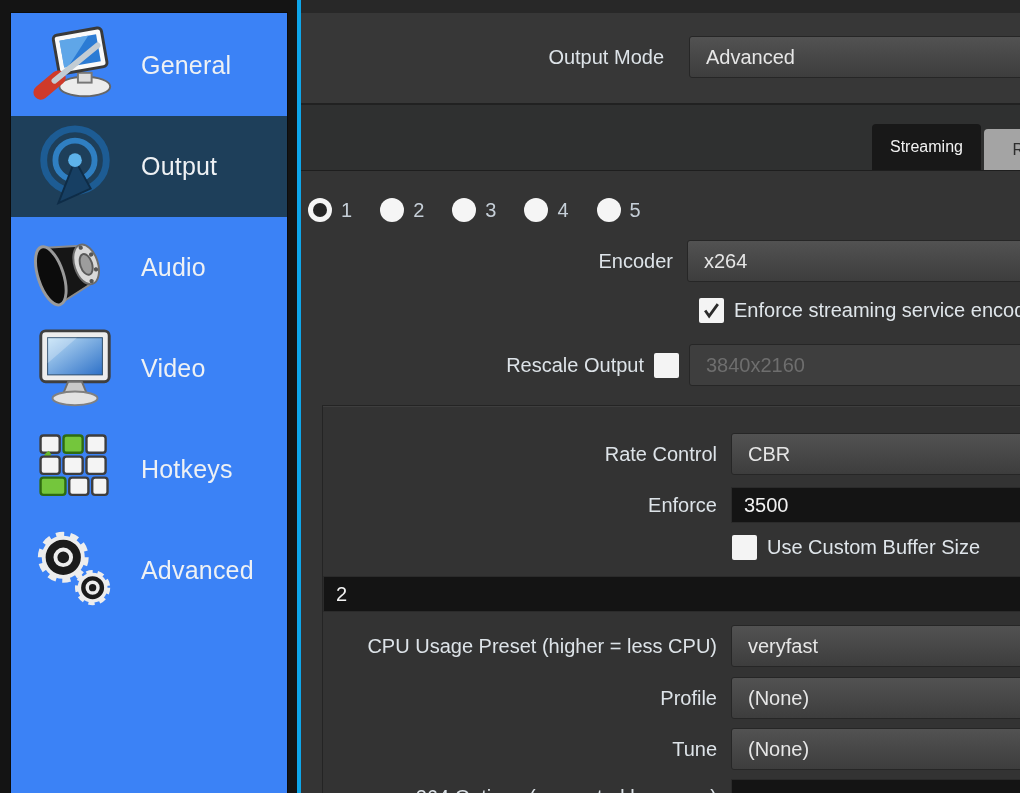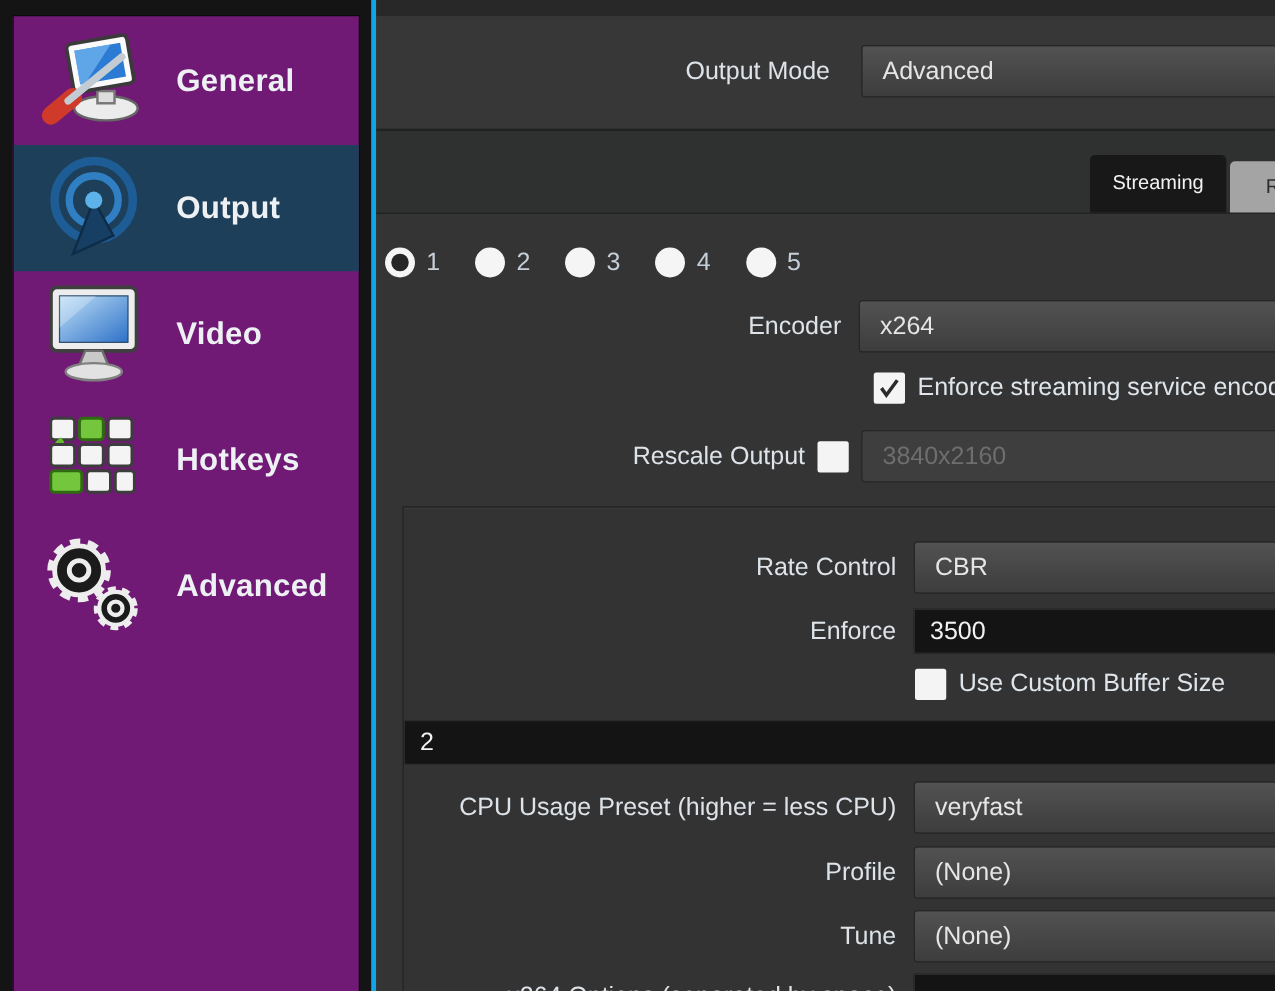--- a/index.html
+++ b/index.html
@@ -6,21 +6,21 @@
   html,body { width:1020px; height:793px; overflow:hidden; background:#121212; }
   .screen {
     position:relative; width:1020px; height:793px; overflow:hidden;
     font-family:"Liberation Sans", sans-serif; color:#dde3e8; background:#141414;
   }
 
   
   .sidebar { position:absolute; left:0; top:0; width:297px; height:793px; background:#141414; }
   .sidebar-panel {
     position:absolute; left:10px; top:12px; width:278px; bottom:0;
-    background:#701a75; border:1px solid #0c0c0c; border-bottom:none; padding-top:2px;font-weight:bold;
+    background:#3b82f6; border:1px solid #0c0c0c; border-bottom:none; padding-top:2px;
   }
   .side-item {
     display:flex; align-items:center; height:101px; padding-left:12px; cursor:default;
   }
   .side-item.selected { background:#1e3f5a; }
   .side-icon { width:104px; flex:none; display:flex; align-items:center; justify-content:center; }
   .side-label { margin-left:14px; font-size:25px; color:#eef1f4; letter-spacing:0.2px; }
 
   
   .main { position:absolute; left:297px; top:0; right:0; bottom:0; background:#333333; border-left:4px solid #0ea5e9; }
@@ -106,20 +106,37 @@
           <svg width="92" height="92" viewBox="0 0 94 94">
             <circle cx="47" cy="40" r="32" fill="none" stroke="#1d5c94" stroke-width="7"></circle>
             <circle cx="47" cy="40" r="20" fill="none" stroke="#2f7fc2" stroke-width="6"></circle>
             <path d="M47 40 L30 84 L63 69 Z" fill="#173f63" stroke="#0e2c47" stroke-width="2"></path>
             <circle cx="47" cy="40" r="7" fill="#5db2ea"></circle>
           </svg>
         </span>
         <span class="side-label">Output</span>
       </div>
 
+      <div class="side-item">
+        <span class="side-icon">
+          <svg width="90" height="90" viewBox="0 0 92 92">
+            <g transform="rotate(-18 46 46)">
+              <path d="M20 16 Q4 46 20 76 L58 66 L58 26 Z" fill="#161616" stroke="#8a8a8a" stroke-width="2"></path>
+              <ellipse cx="20" cy="46" rx="13" ry="31" fill="#0c0c0c" stroke="#9a9a9a" stroke-width="3"></ellipse>
+              <ellipse cx="58" cy="46" rx="12" ry="21" fill="#d9d9d9" stroke="#6d6d6d" stroke-width="2"></ellipse>
+              <ellipse cx="58" cy="46" rx="6" ry="11" fill="#9d9d9d" stroke="#5a5a5a" stroke-width="2"></ellipse>
+              <circle cx="58" cy="28" r="2.2" fill="#555"></circle>
+              <circle cx="58" cy="64" r="2.2" fill="#555"></circle>
+              <circle cx="66" cy="38" r="2.2" fill="#555"></circle>
+              <circle cx="66" cy="54" r="2.2" fill="#555"></circle>
+            </g>
+          </svg>
+        </span>
+        <span class="side-label">Audio</span>
+      </div>
 
       <div class="side-item">
         <span class="side-icon">
           <svg width="88" height="88" viewBox="0 0 90 90">
             <defs>
               <linearGradient id="vg" x1="0" y1="0" x2="1" y2="1">
                 <stop offset="0" stop-color="#bfe0f6"></stop>
                   <stop offset="1" stop-color="#2e71c8"></stop>
               </linearGradient>
             </defs>

